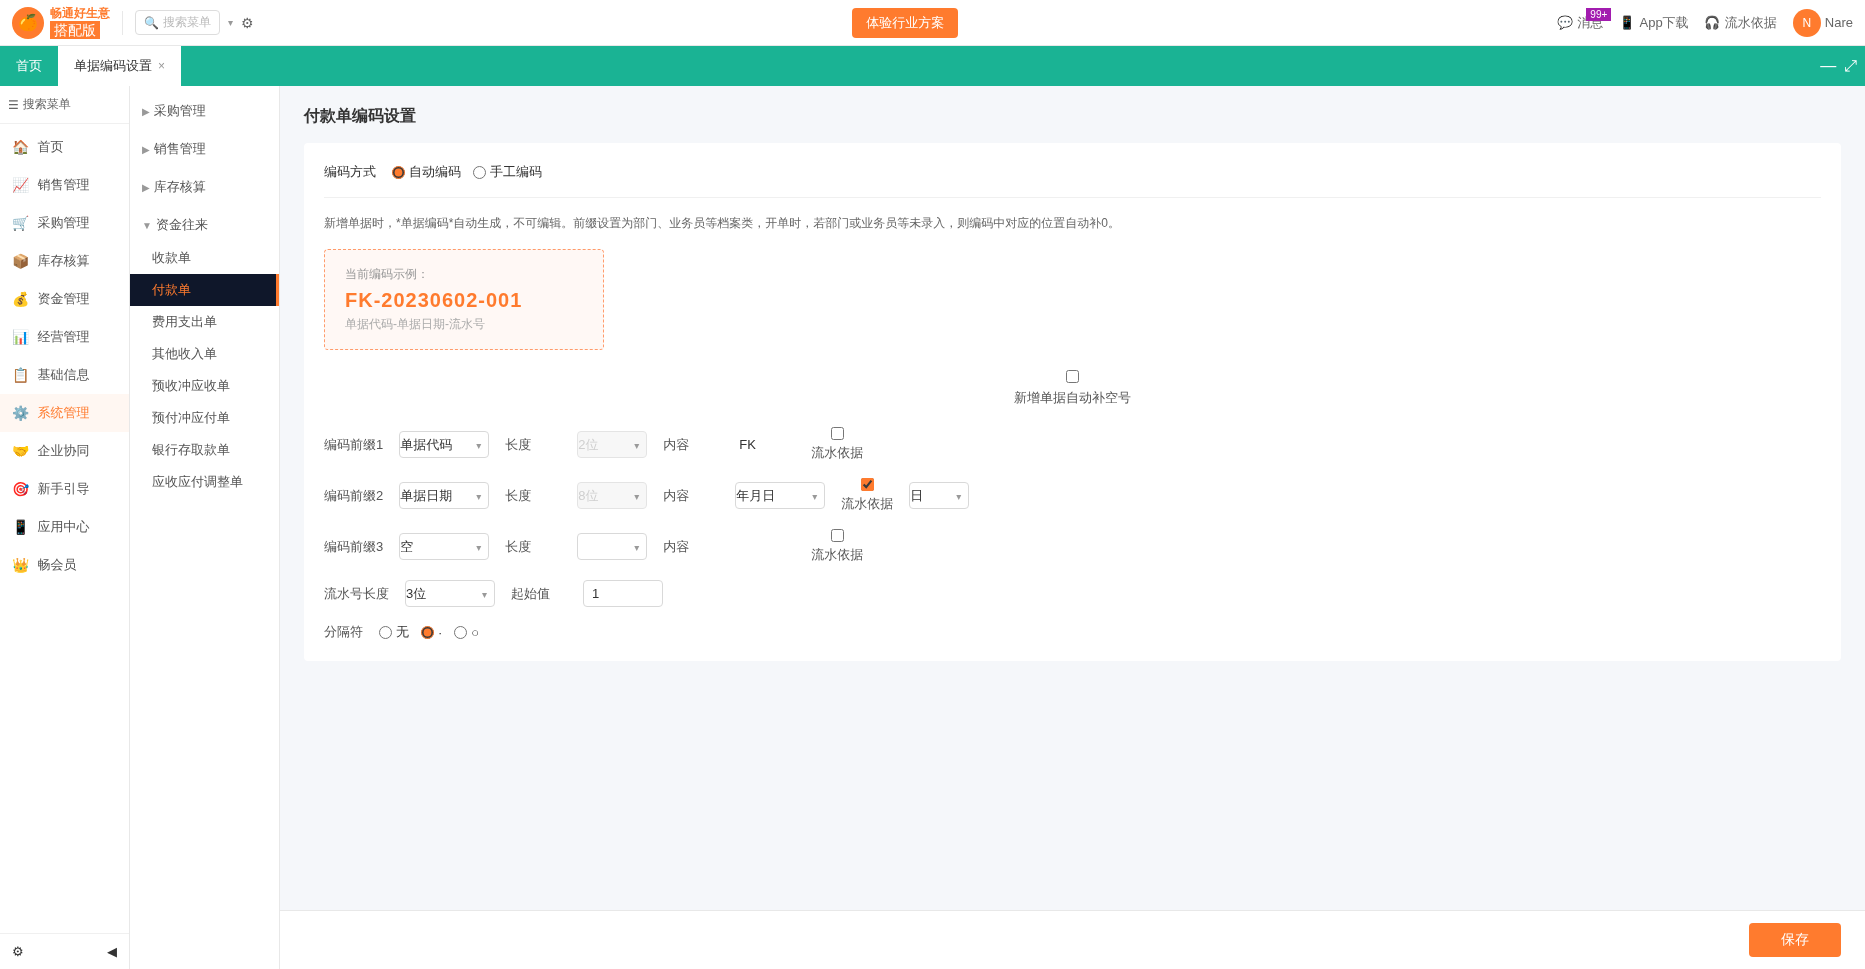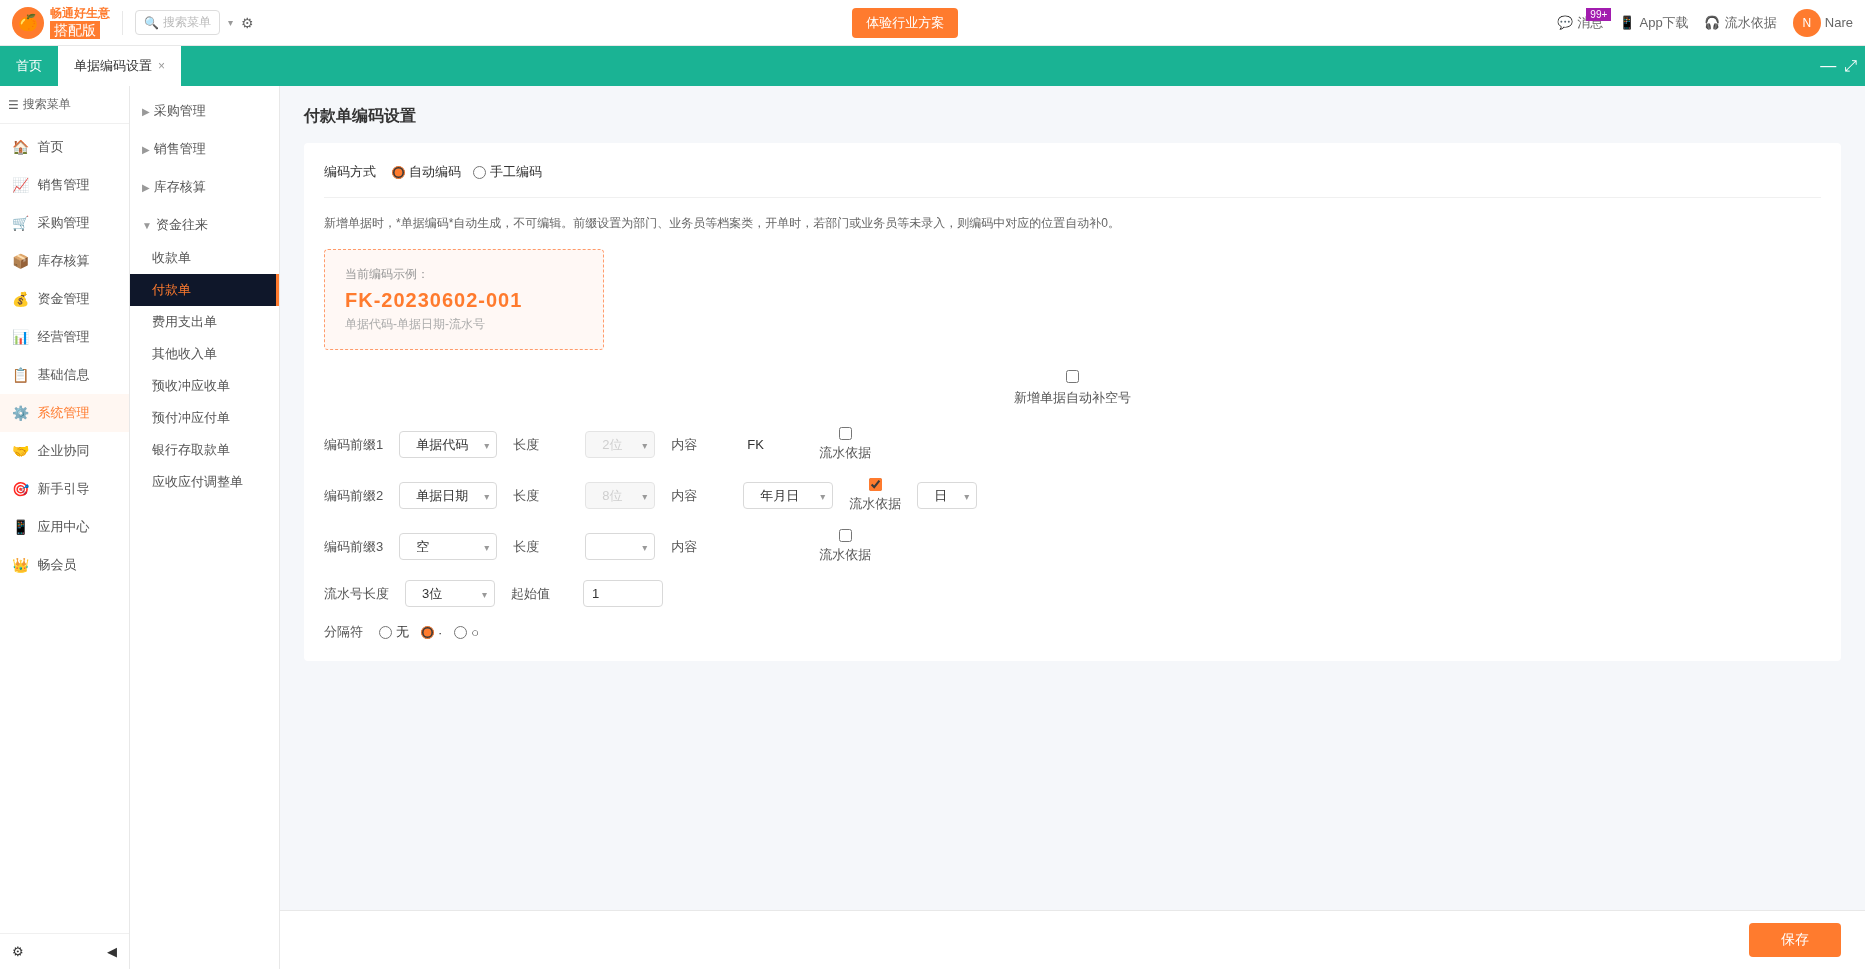--- a/index.html
+++ b/index.html
@@ -206,21 +206,21 @@
     .form-row {
       display: flex;
       align-items: center;
       gap: 16px;
       margin-bottom: 16px;
     }
     .form-label { font-size: 13px; color: #555; min-width: 56px; }
     .form-select {
       border: 1px solid #d9d9d9;
       border-radius: 4px;
-      padding: 5px 28px 5px 16px;
+      padding: 5px 28px 5px 0;
       font-size: 13px;
       color: #333;
       background: #fff;
       appearance: none;
       cursor: pointer;
       min-width: 90px;
       position: relative;
     }
     .select-wrapper {
       position: relative;

